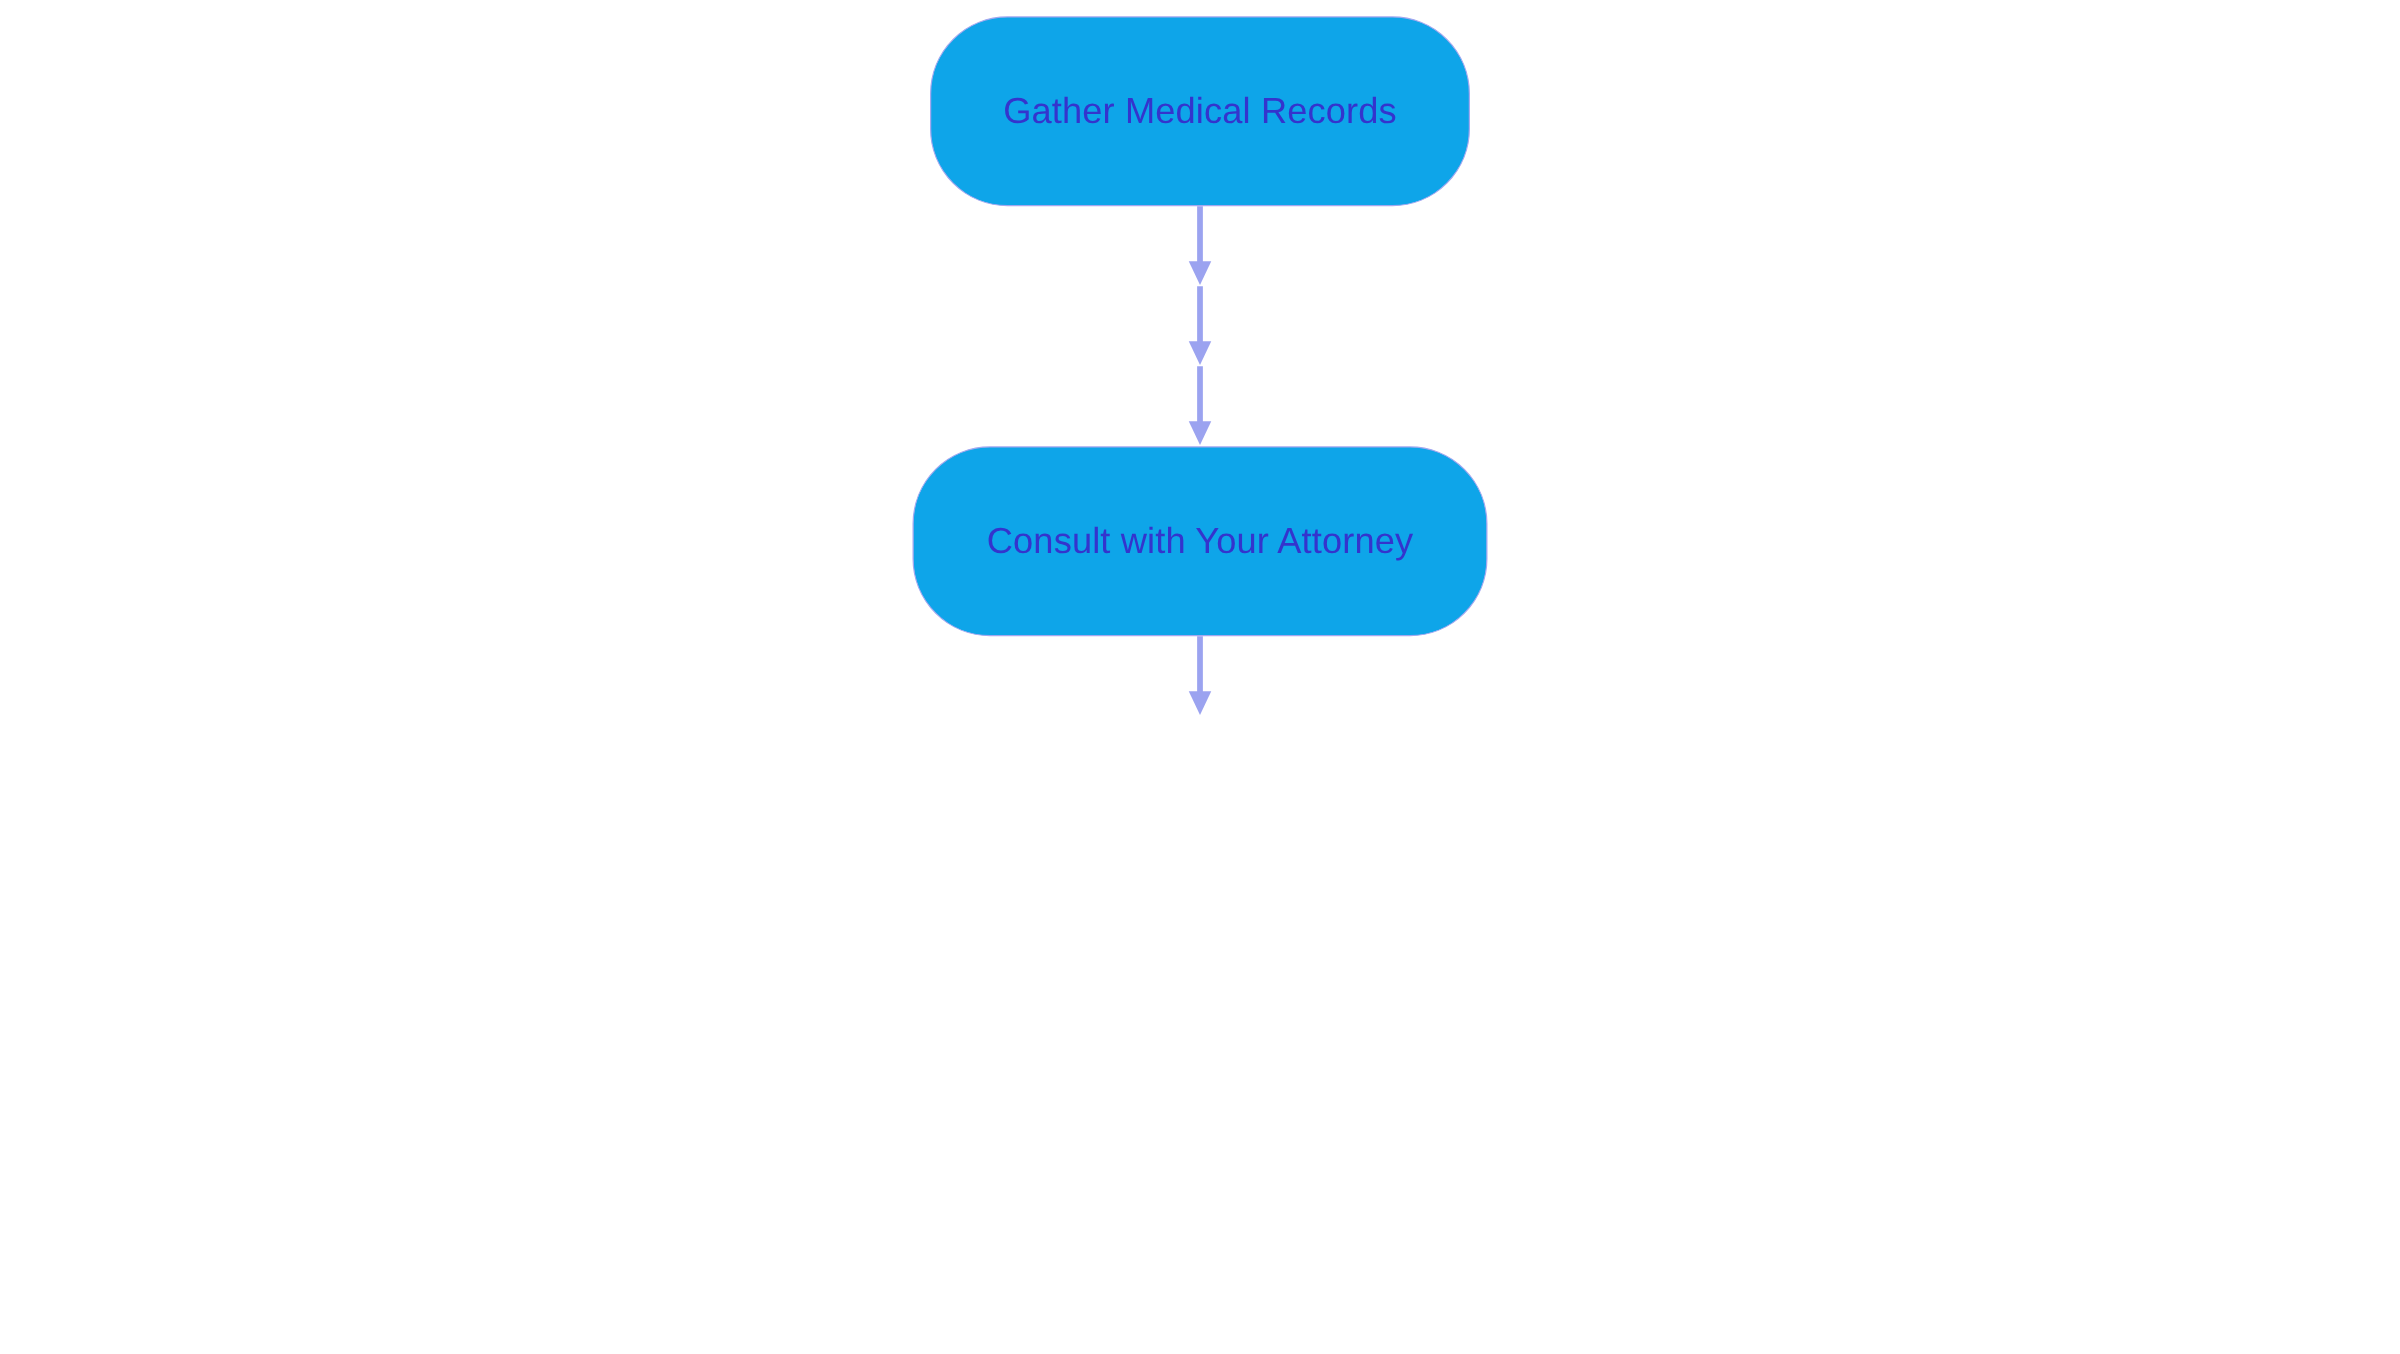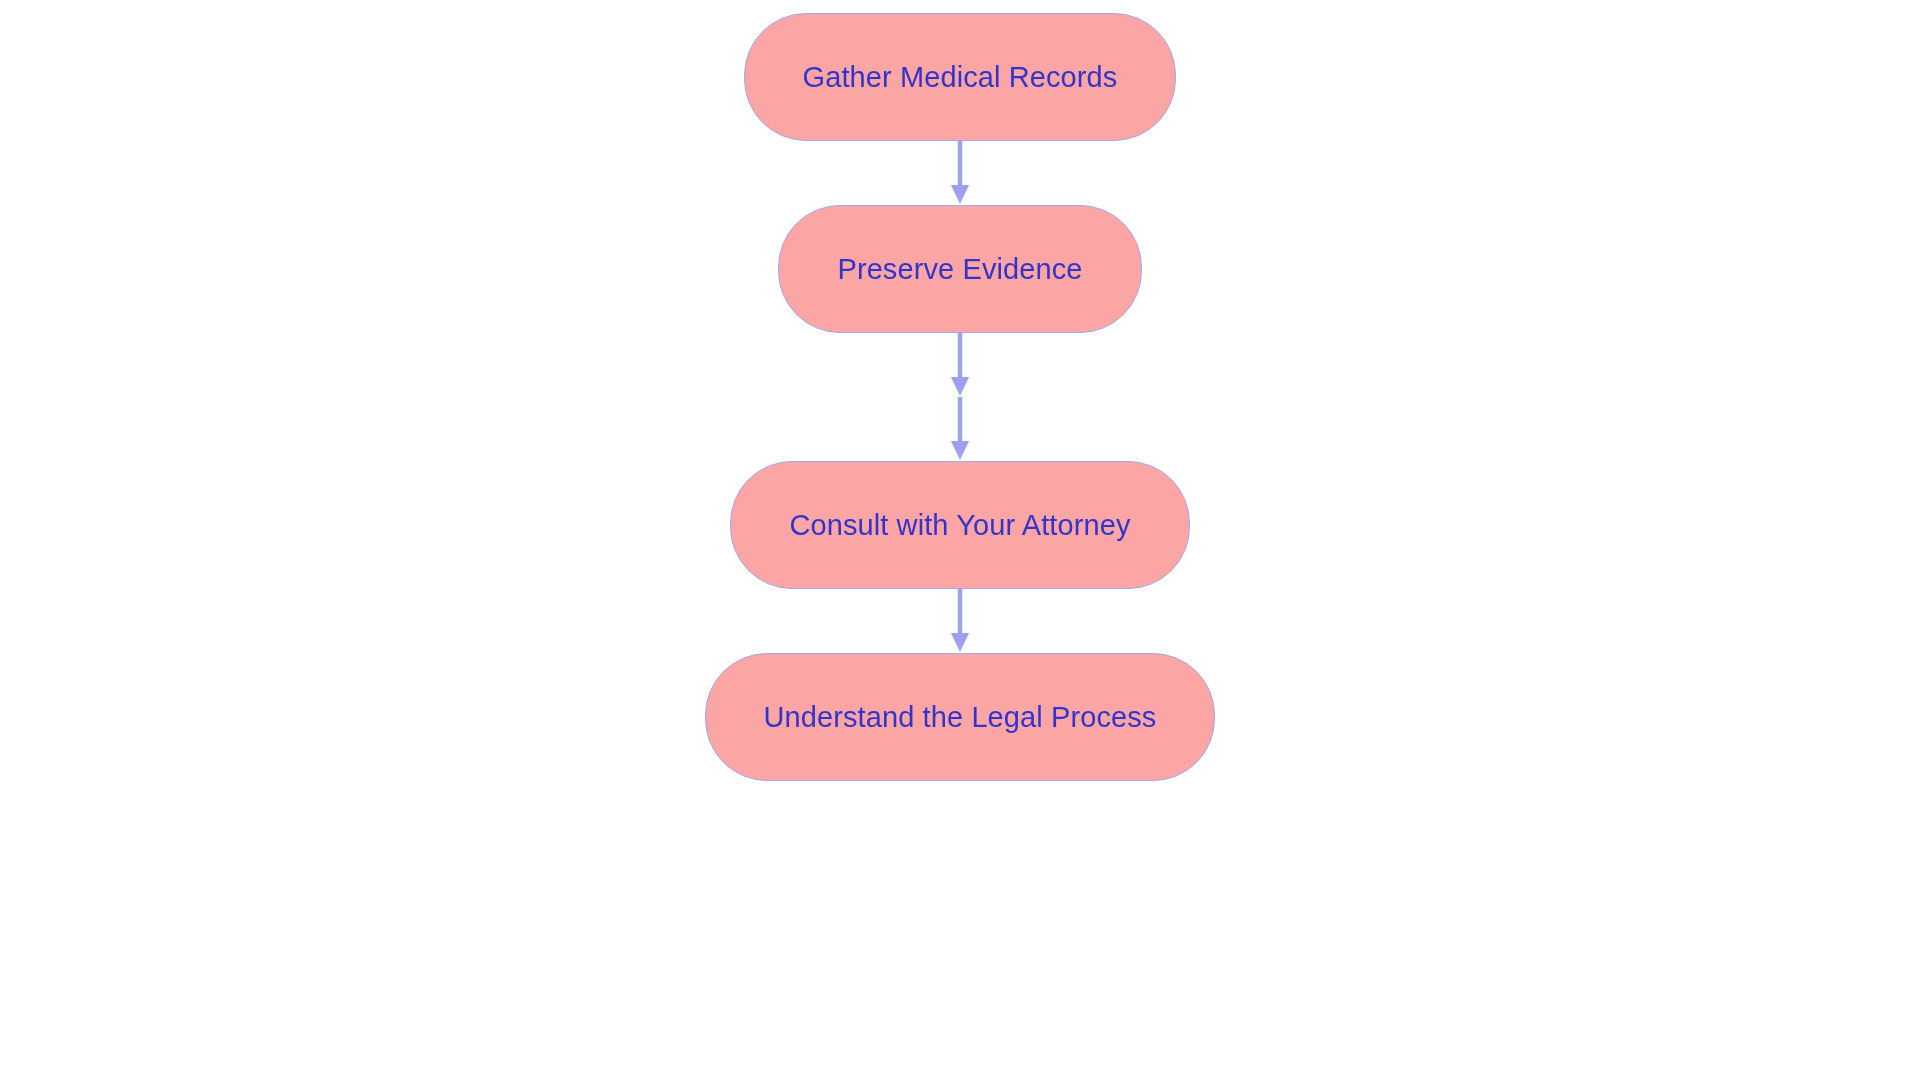--- a/index.html
+++ b/index.html
@@ -32,23 +32,23 @@
     flex-direction: column;
     align-items: center;
     justify-content: flex-start;
     padding-top: 13px;
     box-sizing: border-box;
   }
 
   .flow-node {
     position: relative;
     box-sizing: border-box;
-    height: 128px;
+    height: 152px;
     border-radius: 62px;
-    background: #fca5a5;
+    background: #0ea5e9;
     border: 1.6px solid #a3a7ef;
     display: flex;
     align-items: center;
     justify-content: center;
     padding: 0 58px;
     flex: 0 0 auto;
   }
 
   .flow-node-label {
     color: #3434cd;
@@ -85,23 +85,20 @@
       <span class="flow-node-label">Gather Medical Records</span>
     </div>
 
     <div class="flow-edge">
       <svg width="24" height="64" viewBox="0 0 24 64" aria-hidden="true">
         <line x1="12" y1="0" x2="12" y2="46" stroke="#9ba3f0" stroke-width="4.6"></line>
         <polygon points="3,44 21,44 12,63" fill="#9ba3f0"></polygon>
       </svg>
     </div>
 
-    <div class="flow-node">
-      <span class="flow-node-label">Preserve Evidence</span>
-    </div>
 
     <div class="flow-edge">
       <svg width="24" height="64" viewBox="0 0 24 64" aria-hidden="true">
         <line x1="12" y1="0" x2="12" y2="46" stroke="#9ba3f0" stroke-width="4.6"></line>
         <polygon points="3,44 21,44 12,63" fill="#9ba3f0"></polygon>
       </svg>
     </div>
 
 
     <div class="flow-edge">
@@ -115,18 +112,15 @@
       <span class="flow-node-label">Consult with Your Attorney</span>
     </div>
 
     <div class="flow-edge">
       <svg width="24" height="64" viewBox="0 0 24 64" aria-hidden="true">
         <line x1="12" y1="0" x2="12" y2="46" stroke="#9ba3f0" stroke-width="4.6"></line>
         <polygon points="3,44 21,44 12,63" fill="#9ba3f0"></polygon>
       </svg>
     </div>
 
-    <div class="flow-node">
-      <span class="flow-node-label">Understand the Legal Process</span>
-    </div>
 
   </div>
 </div>
 
 </body></html>

